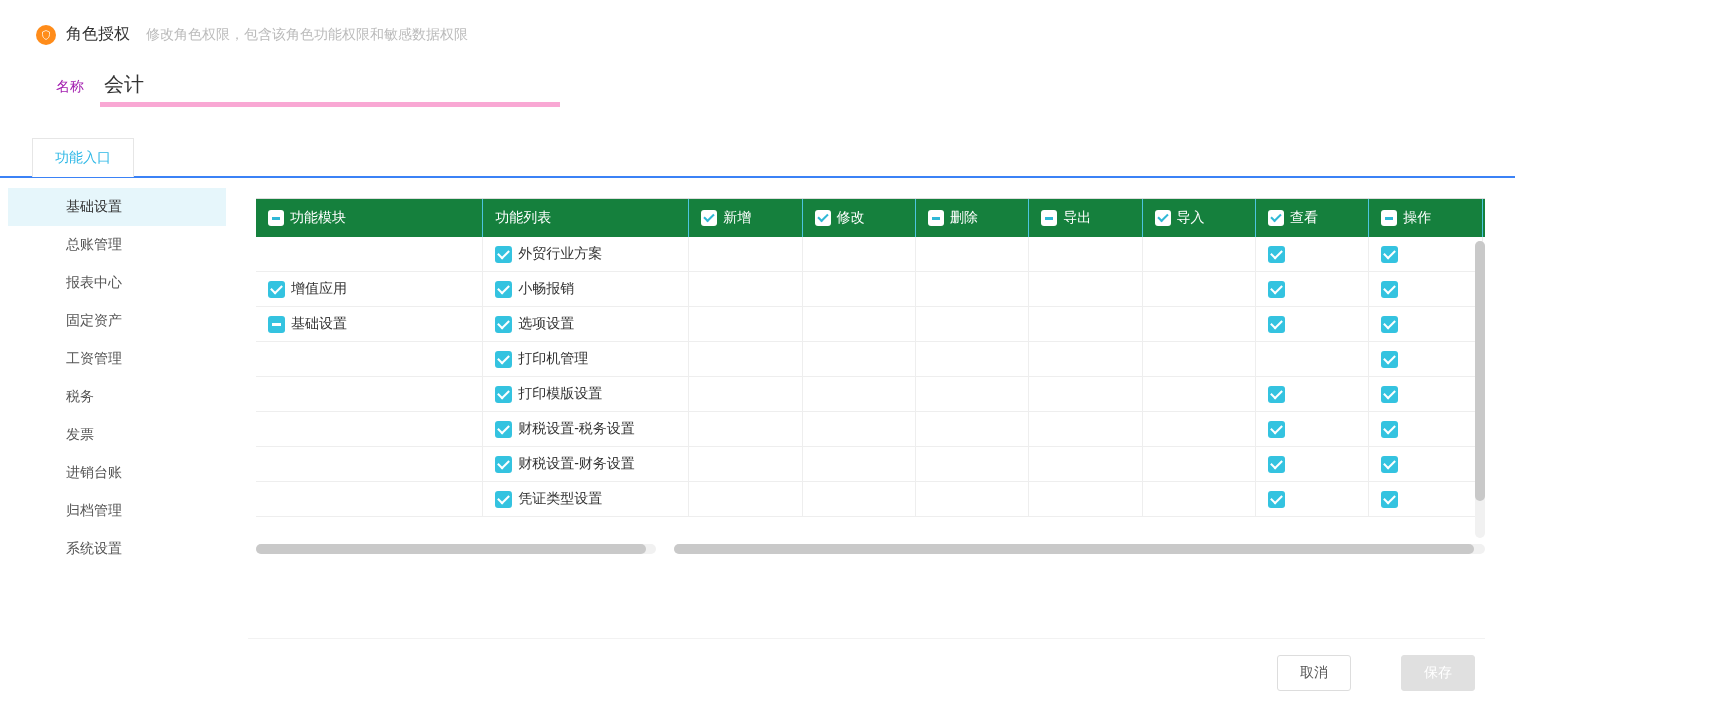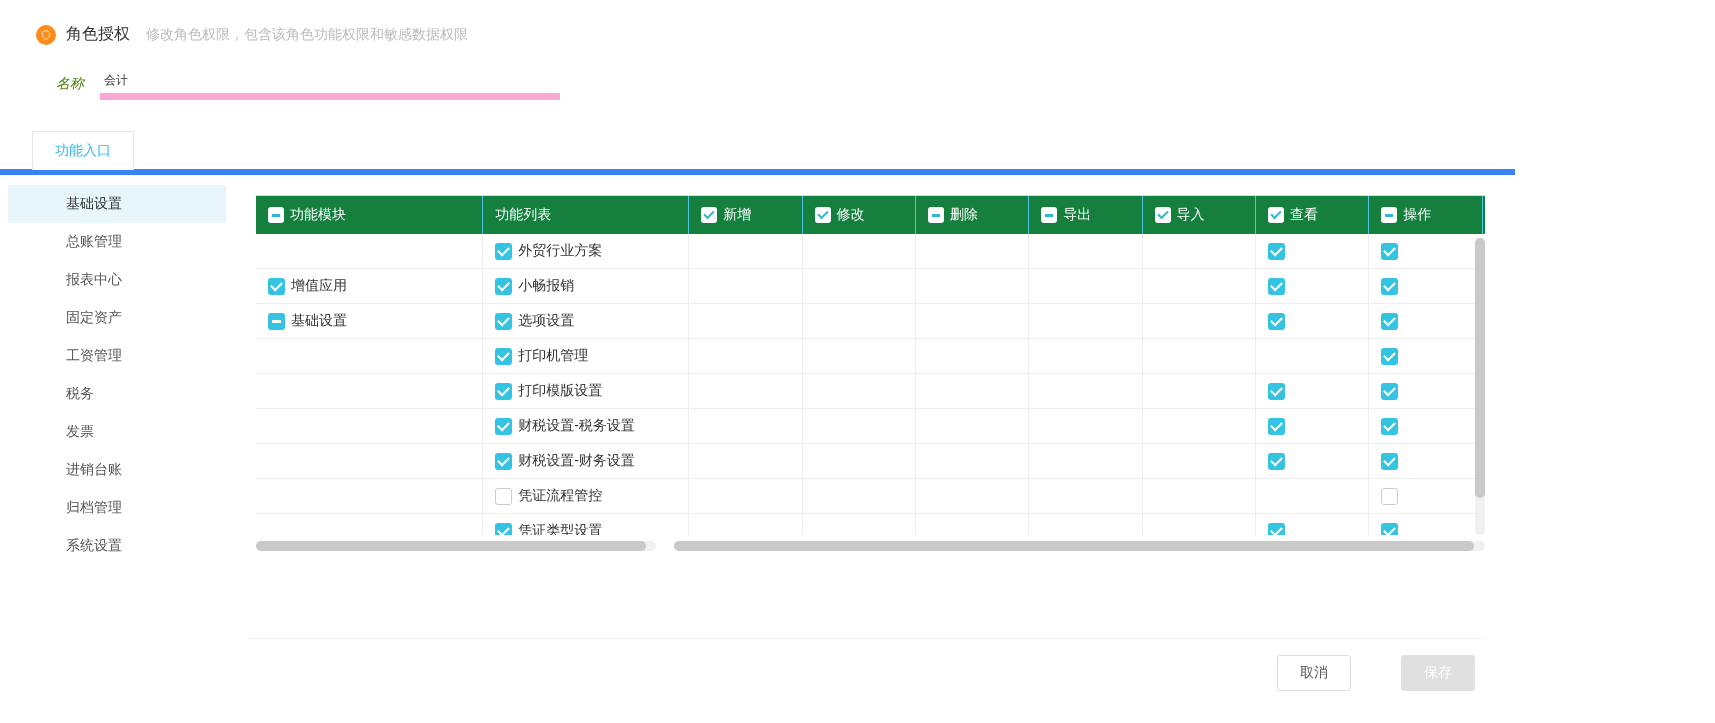--- a/index.html
+++ b/index.html
@@ -8,25 +8,25 @@
 
   
   .header { padding: 24px 36px 12px 36px; display: flex; align-items: center; gap: 10px; }
   .header-icon { width: 20px; height: 20px; border-radius: 50%; background: #ff8c1a; display: inline-flex; align-items: center; justify-content: center; }
   .header-icon svg { width: 12px; height: 12px; fill: none; stroke: #fff; stroke-width: 1.5; }
   .header-title { font-size: 16px; font-weight: 500; color: #333; }
   .header-sub { font-size: 14px; color: #bbb; margin-left: 6px; }
 
   
   .name-row { padding: 10px 56px 30px 56px; display: flex; align-items: center; gap: 16px; }
-  .name-label { color: #4d7c0f; font-style: italic; }
-  .name-input { border: none; border-bottom: 7px solid #f9a8d4; padding: 6px 4px; width: 460px; font-size: 12px; color: #333; outline: none; background: transparent; }
-
-  
-  .tabs { border-bottom: 6px solid #3b82f6; padding-left: 32px; }
+  .name-label { color: #a21caf; }
+  .name-input { border: none; border-bottom: 5px solid #f9a8d4; padding: 6px 4px; width: 460px; font-size: 20px; color: #333; outline: none; background: transparent; }
+
+  
+  .tabs { border-bottom: 2px solid #3b82f6; padding-left: 32px; }
   .tab { display: inline-block; padding: 10px 22px; border: 1px solid #e6e6e6; border-bottom: none; background: #fff; color: #2fb8e6; font-size: 14px; position: relative; top: 1px; }
 
   
   .main { display: flex; height: 480px; margin-left: 8px; }
   .sidebar { width: 218px; flex-shrink: 0; padding-top: 10px; overflow-y: auto; }
   .side-item { padding: 10px 0 10px 58px; color: #555; cursor: pointer; white-space: nowrap; }
   .side-item.active { background: #e6f6fb; color: #333; }
 
   
   .content { flex: 1; padding: 20px 30px 0 30px; position: relative; overflow: hidden; }
@@ -204,32 +204,20 @@
                 <td class="center"></td>
                 <td class="center"></td>
                 <td class="center"></td>
                 <td class="center"></td>
                 <td class="center"><span class="cb checked"></span></td>
                 <td class="center"><span class="cb checked"></span></td>
                 <td class="center"></td>
               </tr>
               <tr>
                 <td></td>
-                <td><span class="cb empty"></span><span>凭证流程管控</span></td>
-                <td class="center"></td>
-                <td class="center"></td>
-                <td class="center"></td>
-                <td class="center"></td>
-                <td class="center"></td>
-                <td class="center"></td>
-                <td class="center"><span class="cb empty"></span></td>
-                <td class="center"></td>
-              </tr>
-              <tr>
-                <td></td>
                 <td><span class="cb checked"></span><span>凭证类型设置</span></td>
                 <td class="center"></td>
                 <td class="center"></td>
                 <td class="center"></td>
                 <td class="center"></td>
                 <td class="center"></td>
                 <td class="center"><span class="cb checked"></span></td>
                 <td class="center"><span class="cb checked"></span></td>
                 <td class="center"></td>
               </tr>

